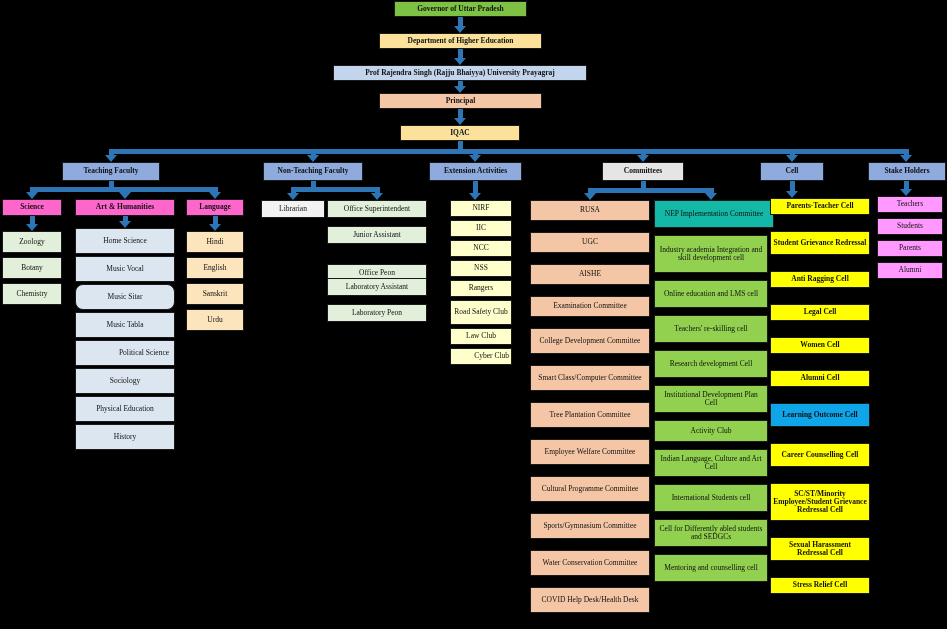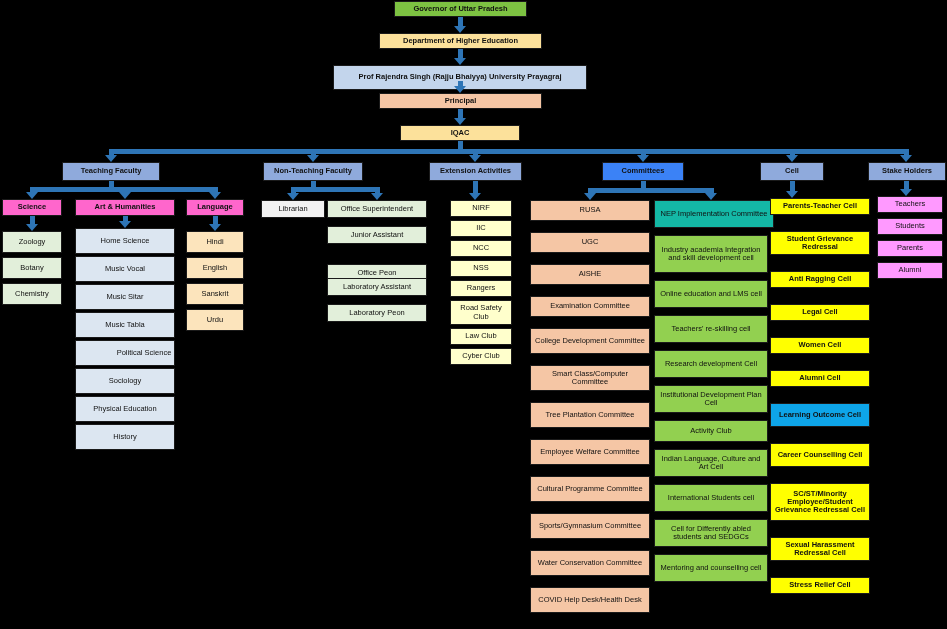--- a/index.html
+++ b/index.html
@@ -5,21 +5,21 @@
   html, body {
     margin: 0;
     padding: 0;
     background: #000000;
   }
   #chart-root {
     position: relative;
     width: 947px;
     height: 629px;
     background: #000000;
-    font-family: Liberation Sans, sans-serif;
+    font-family: Liberation Serif, serif;
     overflow: hidden;
   }
   .node {
     position: absolute;
     box-sizing: border-box;
     border: 1px solid #1a1a1a;
     display: flex;
     align-items: center;
     justify-content: center;
     text-align: center;
@@ -52,21 +52,21 @@
     <div class="node bold" style="left: 394px; top: 1px; width: 133px; height: 16px; background: rgb(125, 194, 66); font-size: 7.5px; color: rgb(17, 17, 17);">
       <span>Governor of Uttar Pradesh</span>
     </div>
     <div class="conn conn-v" style="left: 458px; top: 17px; height: 10px; background: rgb(46, 117, 182);"></div>
     <div class="arrow" style="left: 454px; top: 26px; border-top-color: rgb(46, 117, 182);"></div>
     <div class="node bold" style="left: 379px; top: 33px; width: 163px; height: 16px; background: rgb(252, 225, 155); font-size: 7.5px; color: rgb(17, 17, 17);">
       <span>Department of Higher Education</span>
     </div>
     <div class="conn conn-v" style="left: 458px; top: 49px; height: 10px; background: rgb(46, 117, 182);"></div>
     <div class="arrow" style="left: 454px; top: 58px; border-top-color: rgb(46, 117, 182);"></div>
-    <div class="node bold" style="left: 333px; top: 65px; width: 254px; height: 25px; background: rgb(195, 213, 236); font-size: 7.5px; color: rgb(17, 17, 17);">
+    <div class="node bold" style="left: 333px; top: 65px; width: 254px; height: 16px; background: rgb(195, 213, 236); font-size: 7.5px; color: rgb(17, 17, 17);">
       <span>Prof Rajendra Singh (Rajju Bhaiyya) University Prayagraj</span>
     </div>
     <div class="conn conn-v" style="left: 458px; top: 81px; height: 6px; background: rgb(46, 117, 182);"></div>
     <div class="arrow" style="left: 454px; top: 86px; border-top-color: rgb(46, 117, 182);"></div>
     <div class="node bold" style="left: 379px; top: 93px; width: 163px; height: 16px; background: rgb(245, 198, 165); font-size: 7.5px; color: rgb(17, 17, 17);">
       <span>Principal</span>
     </div>
     <div class="conn conn-v" style="left: 458px; top: 109px; height: 10px; background: rgb(46, 117, 182);"></div>
     <div class="arrow" style="left: 454px; top: 118px; border-top-color: rgb(46, 117, 182);"></div>
     <div class="node bold" style="left: 400px; top: 125px; width: 120px; height: 16px; background: rgb(252, 225, 155); font-size: 7.5px; color: rgb(17, 17, 17);">
@@ -85,21 +85,21 @@
     <div class="node bold" style="left: 263px; top: 162px; width: 100px; height: 19px; background: rgb(143, 170, 220); font-size: 7.5px; color: rgb(17, 17, 17);">
       <span>Non-Teaching Faculty</span>
     </div>
     <div class="conn conn-v" style="left: 473px; top: 151px; height: 5px; background: rgb(46, 117, 182);"></div>
     <div class="arrow" style="left: 469px; top: 155px; border-top-color: rgb(46, 117, 182);"></div>
     <div class="node bold" style="left: 429px; top: 162px; width: 93px; height: 19px; background: rgb(143, 170, 220); font-size: 7.5px; color: rgb(17, 17, 17);">
       <span>Extension Activities</span>
     </div>
     <div class="conn conn-v" style="left: 641px; top: 151px; height: 5px; background: rgb(46, 117, 182);"></div>
     <div class="arrow" style="left: 637px; top: 155px; border-top-color: rgb(46, 117, 182);"></div>
-    <div class="node bold" style="left: 602px; top: 162px; width: 82px; height: 19px; background: #3b82f6; font-size: 7.5px; color: rgb(17, 17, 17);">
+    <div class="node bold" style="left: 602px; top: 162px; width: 82px; height: 19px; background: #e5e5e5; font-size: 7.5px; color: rgb(17, 17, 17);">
       <span>Committees</span>
     </div>
     <div class="conn conn-v" style="left: 790px; top: 151px; height: 5px; background: rgb(46, 117, 182);"></div>
     <div class="arrow" style="left: 786px; top: 155px; border-top-color: rgb(46, 117, 182);"></div>
     <div class="node bold" style="left: 760px; top: 162px; width: 64px; height: 19px; background: rgb(143, 170, 220); font-size: 7.5px; color: rgb(17, 17, 17);">
       <span>Cell</span>
     </div>
     <div class="conn conn-v" style="left: 904px; top: 151px; height: 5px; background: rgb(46, 117, 182);"></div>
     <div class="arrow" style="left: 900px; top: 155px; border-top-color: rgb(46, 117, 182);"></div>
     <div class="node bold" style="left: 868px; top: 162px; width: 78px; height: 19px; background: rgb(143, 170, 220); font-size: 7.5px; color: rgb(17, 17, 17);">
@@ -129,21 +129,21 @@
       <span>Art &amp; Humanities</span>
     </div>
     <div class="conn conn-v" style="left: 123px; top: 216px; height: 6px; background: rgb(46, 117, 182);"></div>
     <div class="arrow" style="left: 119px; top: 221px; border-top-color: rgb(46, 117, 182);"></div>
     <div class="node" style="left: 75px; top: 228px; width: 100px; height: 26px; background: rgb(220, 230, 241); font-size: 7.5px; color: rgb(17, 17, 17);">
       <span>Home Science</span>
     </div>
     <div class="node" style="left: 75px; top: 256px; width: 100px; height: 26px; background: rgb(220, 230, 241); font-size: 7.5px; color: rgb(17, 17, 17);">
       <span>Music Vocal</span>
     </div>
-    <div class="node" style="left: 75px; top: 284px; width: 100px; height: 26px; background: rgb(220, 230, 241); font-size: 7.5px; color: rgb(17, 17, 17);">
+    <div class="node" style="left: 75px; top: 284px; width: 100px; height: 26px; background: rgb(220, 230, 241); font-size: 7.5px; color: rgb(17, 17, 17); border-radius: 8px;">
       <span>Music Sitar</span>
     </div>
     <div class="node" style="left: 75px; top: 312px; width: 100px; height: 26px; background: rgb(220, 230, 241); font-size: 7.5px; color: rgb(17, 17, 17);">
       <span>Music Tabla</span>
     </div>
     <div class="node" style="left: 75px; top: 340px; width: 100px; height: 26px; background: rgb(220, 230, 241); font-size: 7.5px; color: rgb(17, 17, 17); padding-left: 40px;">
       <span>Political Science</span>
     </div>
     <div class="node" style="left: 75px; top: 368px; width: 100px; height: 26px; background: rgb(220, 230, 241); font-size: 7.5px; color: rgb(17, 17, 17);">
       <span>Sociology</span>
@@ -213,21 +213,21 @@
     </div>
     <div class="node" style="left: 450px; top: 280px; width: 62px; height: 17px; background: rgb(255, 255, 204); font-size: 7.5px; color: rgb(17, 17, 17);">
       <span>Rangers</span>
     </div>
     <div class="node" style="left: 450px; top: 300px; width: 62px; height: 25px; background: rgb(255, 255, 204); font-size: 7.5px; color: rgb(17, 17, 17);">
       <span>Road Safety Club</span>
     </div>
     <div class="node" style="left: 450px; top: 328px; width: 62px; height: 17px; background: rgb(255, 255, 204); font-size: 7.5px; color: rgb(17, 17, 17);">
       <span>Law Club</span>
     </div>
-    <div class="node" style="left: 450px; top: 348px; width: 62px; height: 17px; background: rgb(255, 255, 204); font-size: 7.5px; color: rgb(17, 17, 17);">
+    <div class="node" style="left: 450px; top: 348px; width: 62px; height: 17px; background: rgb(255, 255, 204); font-size: 7.5px; color: rgb(17, 17, 17); justify-content: flex-end;">
       <span>Cyber Club</span>
     </div>
     <div class="conn conn-v" style="left: 641px; top: 181px; height: 9px; background: rgb(46, 117, 182);"></div>
     <div class="conn conn-h" style="left: 588px; top: 188px; width: 126px; background: rgb(46, 117, 182);"></div>
     <div class="conn conn-v" style="left: 588px; top: 190px; height: 4px; background: rgb(46, 117, 182);"></div>
     <div class="arrow" style="left: 584px; top: 193px; border-top-color: rgb(46, 117, 182);"></div>
     <div class="conn conn-v" style="left: 709px; top: 190px; height: 4px; background: rgb(46, 117, 182);"></div>
     <div class="arrow" style="left: 705px; top: 193px; border-top-color: rgb(46, 117, 182);"></div>
     <div class="node" style="left: 530px; top: 200px; width: 120px; height: 21px; background: rgb(245, 198, 165); font-size: 7.5px; color: rgb(17, 17, 17);">
       <span>RUSA</span>

